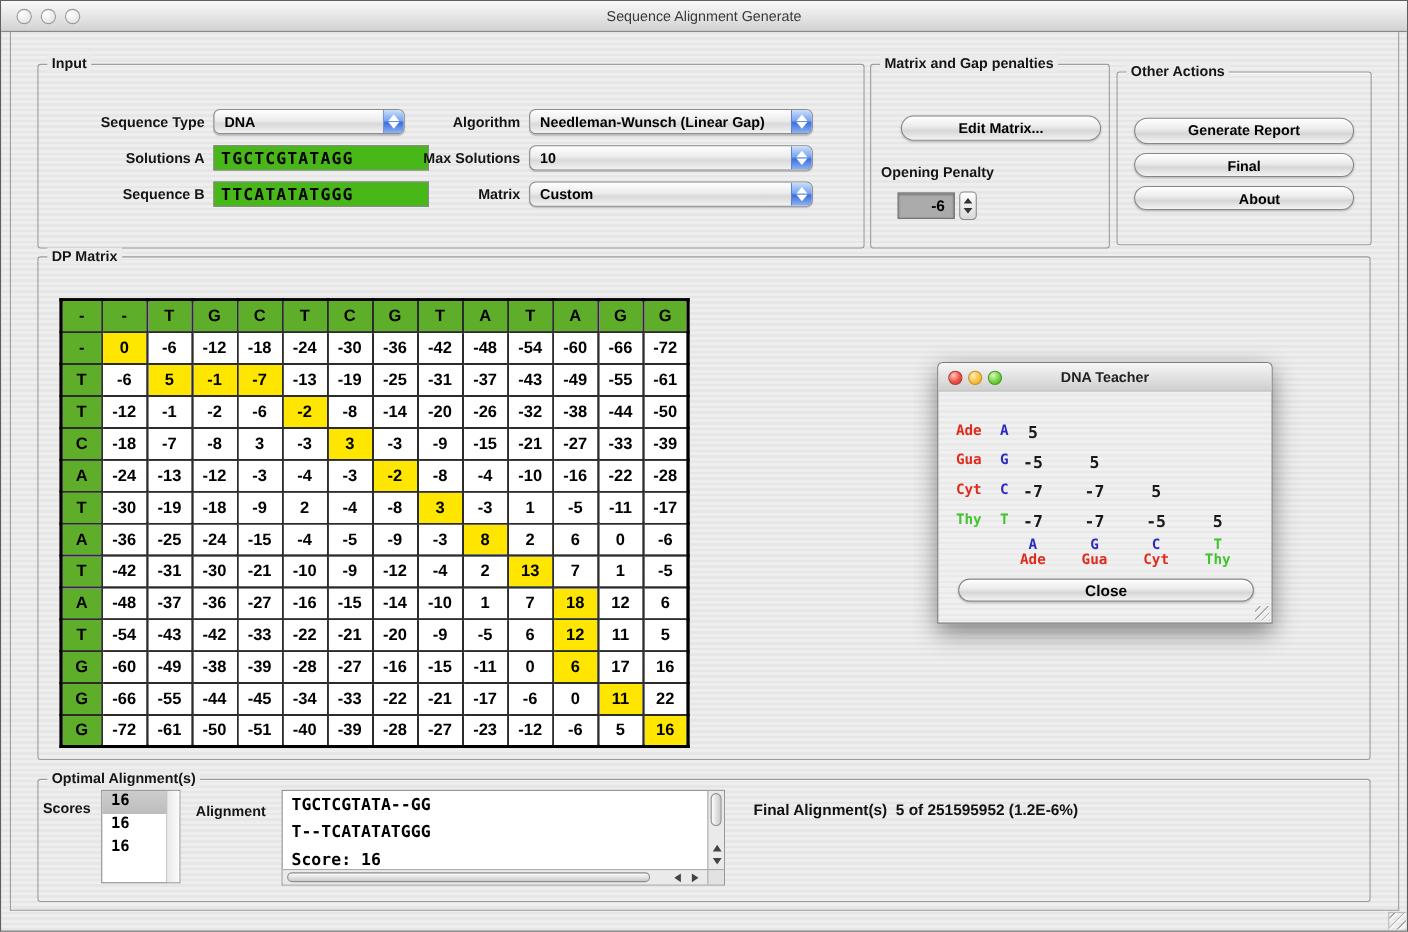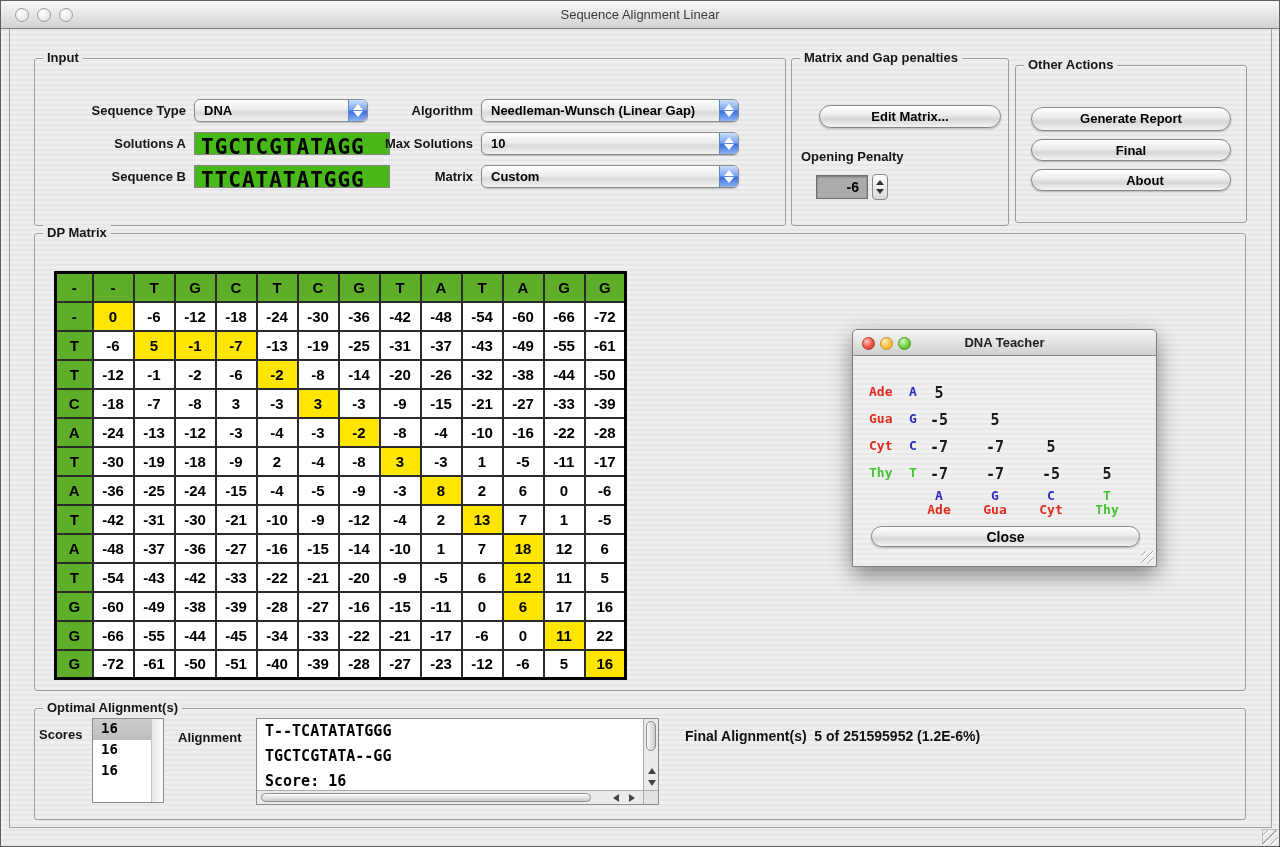--- a/index.html
+++ b/index.html
@@ -40,21 +40,21 @@
   .dd-text { flex:1; font-size:13px; font-weight:bold; padding:3px 0 0 9px; color:#000;
     white-space:nowrap; overflow:hidden; }
   .dd-cap { width:19px; border-left:1px solid #5f82cf; border-radius:0 5px 5px 0;
     background:linear-gradient(#cadffc,#7aa5ef 45%,#3b6fdd 55%,#8fb4f3);
     position:relative; }
   .dd-cap .t-up { position:absolute; left:4px; top:4px; width:0; height:0;
     border-left:5px solid transparent; border-right:5px solid transparent; border-bottom:6px solid #fff; }
   .dd-cap .t-dn { position:absolute; left:4px; bottom:4px; width:0; height:0;
     border-left:5px solid transparent; border-right:5px solid transparent; border-top:6px solid #fff; }
   .seqfield { position:absolute; height:23px; border:1px solid #878787;
-    font-family:"DejaVu Sans Mono", monospace; font-weight:bold; font-size:21px;
+    font-family:"DejaVu Sans Mono", monospace; font-weight:bold; font-size:15px;
     padding:2px 0 0 6px; color:#000; letter-spacing:1px; }
   .aquabtn { position:absolute; border:1px solid #868686; border-radius:12px;
     background:linear-gradient(#ffffff,#ececec 42%,#d6d6d6 62%,#f3f3f3);
     box-shadow:0 1px 2px rgba(0,0,0,.25), inset 0 1px 0 #fff;
     font-size:13px; font-weight:bold; text-align:center; color:#000; }
   .numfield { position:absolute; background:#ababab; border:1px solid #6f6f6f;
     box-shadow:inset 0 1px 2px rgba(0,0,0,.35);
     font-size:14px; font-weight:bold; text-align:right; padding:3px 8px 0 0; }
   .stepper { position:absolute; width:16px; height:26px; border:1px solid #8a8a8a; border-radius:4px;
     background:linear-gradient(#ffffff,#d9d9d9); }
@@ -143,21 +143,21 @@
 </style>
 </head>
 <body>
 
 <div id="window">
 
   <div class="titlebar">
     <span class="tl-light p1"></span>
     <span class="tl-light p2"></span>
     <span class="tl-light p3"></span>
-    <div class="title">Sequence Alignment Linear</div>
+    <div class="title">Sequence Alignment Generate</div>
   </div>
   <div class="content-frame"></div>
 
   <div class="group" style="left:33px;top:57px;width:752px;height:168px;">
     <span class="group-label">Input</span>
   </div>
   <div class="lbl r" style="left:33px;top:102px;width:152px;">Sequence Type</div>
   <div class="dropdown" style="left:193px;top:98px;width:174px;">
     <span class="dd-text">DNA</span>
     <span class="dd-cap">
@@ -499,22 +499,22 @@
   <div class="lbl" style="left:38px;top:726px;">Scores</div>
   <div id="scores-list">
     <div class="score-item sel">16</div>
       <div class="score-item">16</div>
       <div class="score-item">16</div>
       <div class="scores-track"></div>
   </div>
   <div class="lbl" style="left:177px;top:729px;">Alignment</div>
   <div id="align-box">
     <div id="align-lines">
+        <div class="align-line">TGCTCGTATA--GG</div>
         <div class="align-line">T--TCATATATGGG</div>
-        <div class="align-line">TGCTCGTATA--GG</div>
         <div class="align-line">Score: 16</div>
       </div>
     <div class="vsb">
       <span class="thumb"></span>
       <span class="a-up"></span>
       <span class="a-dn"></span>
     </div>
     <div class="hsb">
       <span class="thumb"></span>
       <span class="a-lf"></span>

